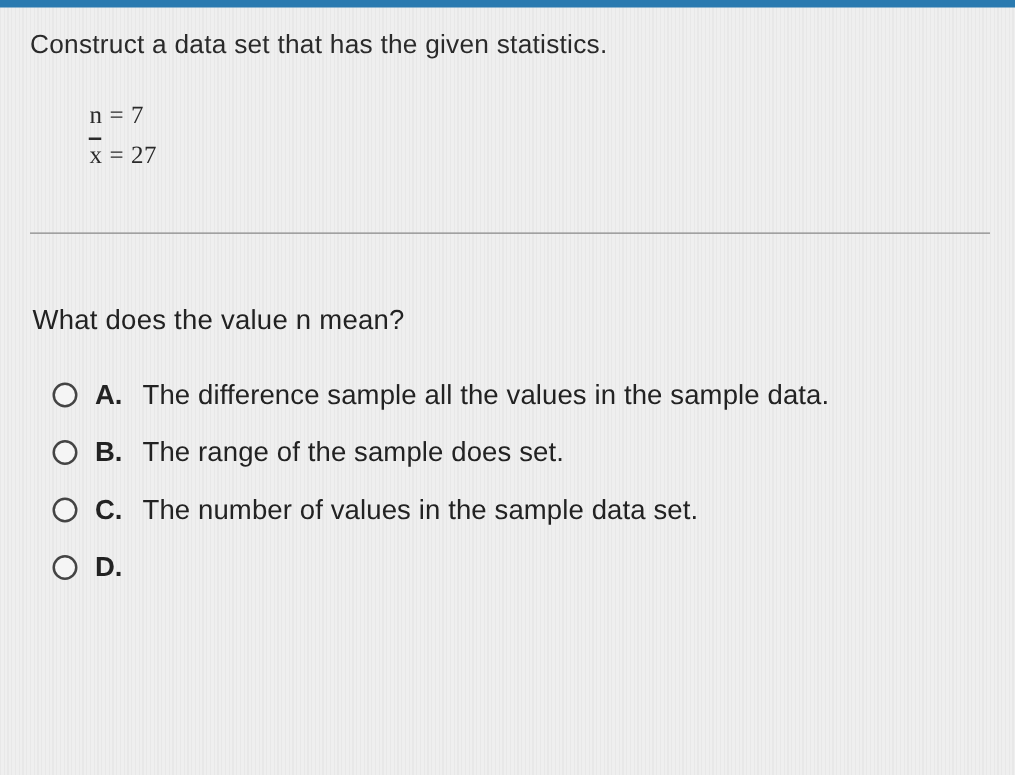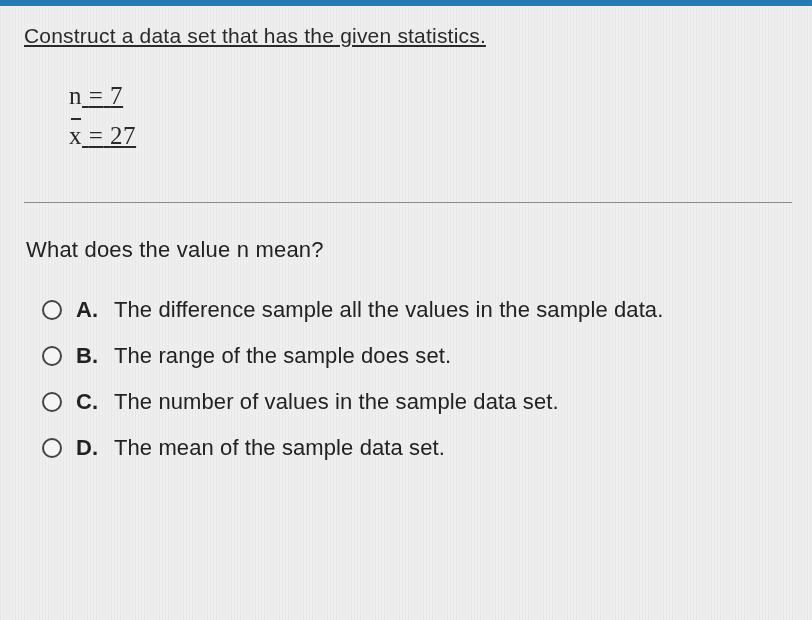--- a/index.html
+++ b/index.html
@@ -27,33 +27,31 @@
       width: 100%;
     }
     .content {
       padding: 18px 20px 0 24px;
     }
     .prompt {
       font-size: 21px;
       color: #2a2a2a;
       margin-bottom: 28px;
       letter-spacing: 0.2px;
-      text-decoration: underline;
     }
     .stats-block {
       margin-left: 32px;
       margin-bottom: 46px;
     }
     .stat-line {
-      font-size: 25px;
+      font-size: 20px;
       color: #2a2a2a;
       line-height: 1.6;
       font-family: 'Times New Roman', serif;
       letter-spacing: 0.5px;
-      text-decoration: underline;
     }
     .stat-var {
       display: inline-block;
       width: 26px;
       text-align: right;
     }
     .xbar {
       position: relative;
       display: inline-block;
       width: 26px;
@@ -70,21 +68,21 @@
     }
     .divider {
       border: none;
       border-top: 1.5px solid #888;
       margin: 0 0 0 0;
       width: 100%;
     }
     .question {
       font-size: 22px;
       color: #222;
-      margin-top: 34px;
+      margin-top: 56px;
       margin-bottom: 34px;
       margin-left: 2px;
       letter-spacing: 0.2px;
     }
     .options {
       margin-left: 18px;
     }
     .option {
       display: flex;
       align-items: center;
@@ -148,16 +146,15 @@
       <span class="option-text">The range of the sample does set.</span>
     </div>
     <div class="option">
       <div class="radio"></div>
       <span class="option-letter">C.</span>
       <span class="option-text">The number of values in the sample data set.</span>
     </div>
     <div class="option">
       <div class="radio"></div>
       <span class="option-letter">D.</span>
-      <span class="option-text">The mean of the sample data set.</span>
     </div>
   </div>
 </div>
 
 </body></html>

